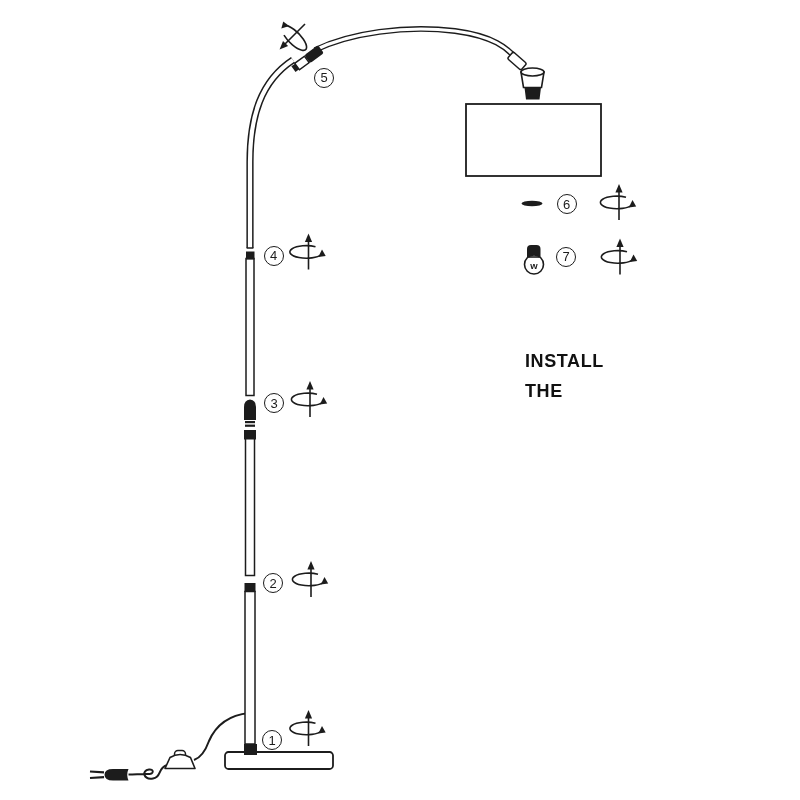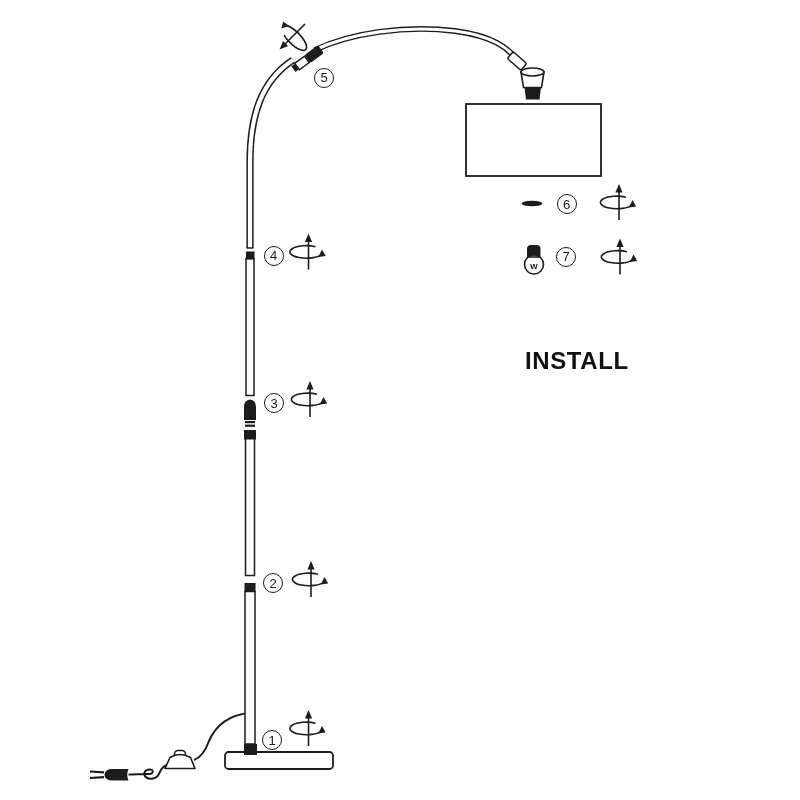--- a/index.html
+++ b/index.html
@@ -3,21 +3,21 @@
 <meta charset="utf-8">
 <style>
   html,body{margin:0;padding:0;background:#fff;}
   #stage{position:relative;width:800px;height:800px;background:#ffffff;overflow:hidden;
          font-family:"Liberation Sans",sans-serif;}
   #lampsvg{position:absolute;left:0;top:0;}
   .badge{position:absolute;width:20px;height:20px;border:1.6px solid #1c1c1c;border-radius:50%;
          background:#fff;display:flex;align-items:center;justify-content:center;
          font-size:13px;color:#1c1c1c;box-sizing:border-box;line-height:1;}
   .instruction{position:absolute;left:525px;top:346px;color:#111;font-weight:bold;
-               font-size:24px;line-height:30px;letter-spacing:0.6px;white-space:nowrap;}
+               font-size:18px;line-height:30px;letter-spacing:0.6px;white-space:nowrap;}
   .bulb-mark{position:absolute;left:527px;top:259px;width:14px;height:12px;
              display:flex;align-items:center;justify-content:center;
              font-size:9.5px;font-weight:bold;color:#1c1c1c;}
 </style>
 </head>
 <body>
 
 <div id="stage">
 
   <svg id="lampsvg" width="800" height="800" viewBox="0 0 800 800" xmlns="http://www.w3.org/2000/svg" xmlns:xlink="http://www.w3.org/1999/xlink">
@@ -112,15 +112,16 @@
   <div class="badge" style="left:264px;top:393px">3</div>
   <div class="badge" style="left:263.5px;top:245.5px">4</div>
   <div class="badge" style="left:314px;top:67.5px">5</div>
   <div class="badge" style="left:556.5px;top:194px">6</div>
   <div class="badge" style="left:556px;top:246.5px">7</div>
 
   <div class="bulb-mark">w</div>
 
   <div class="instruction">
     <div>INSTALL</div>
+    <div>THE</div>
   </div>
 
 </div>
 
 </body></html>

